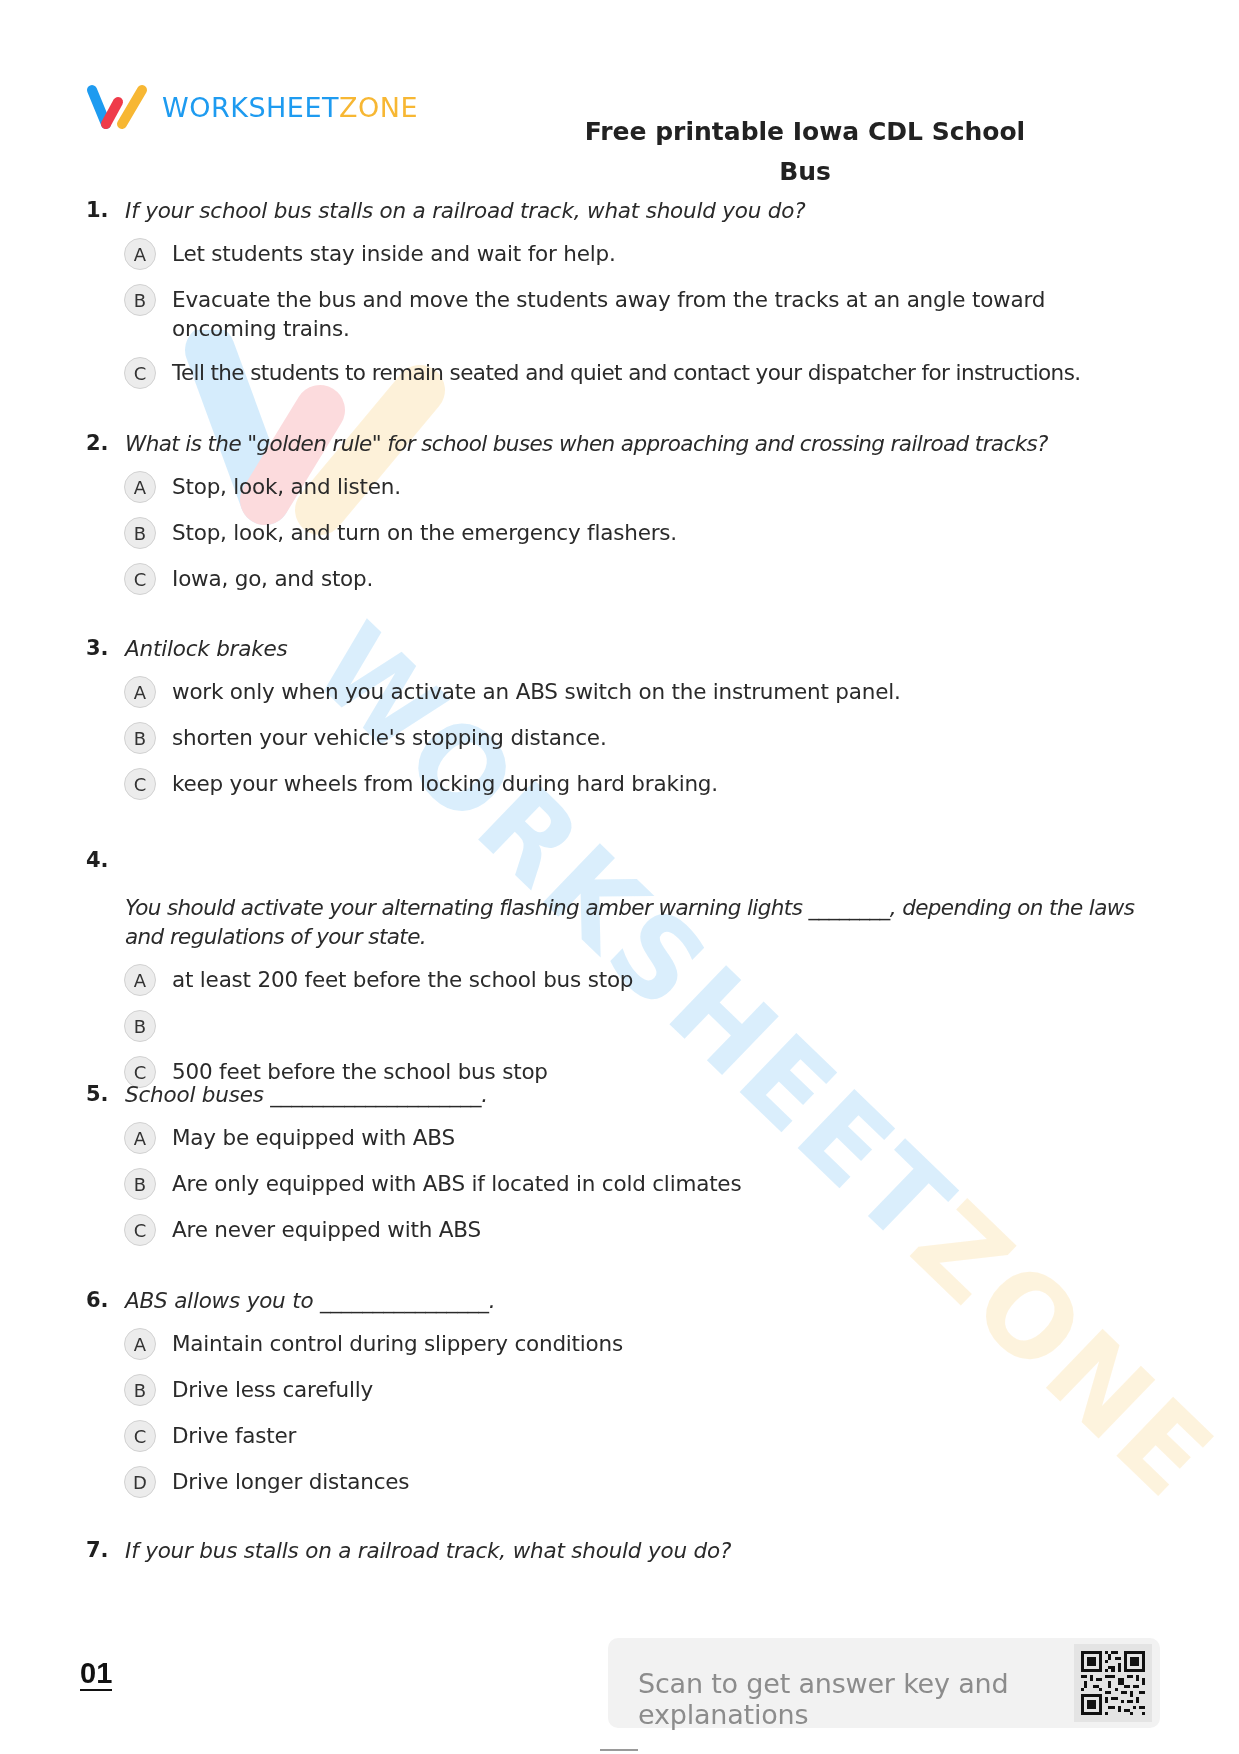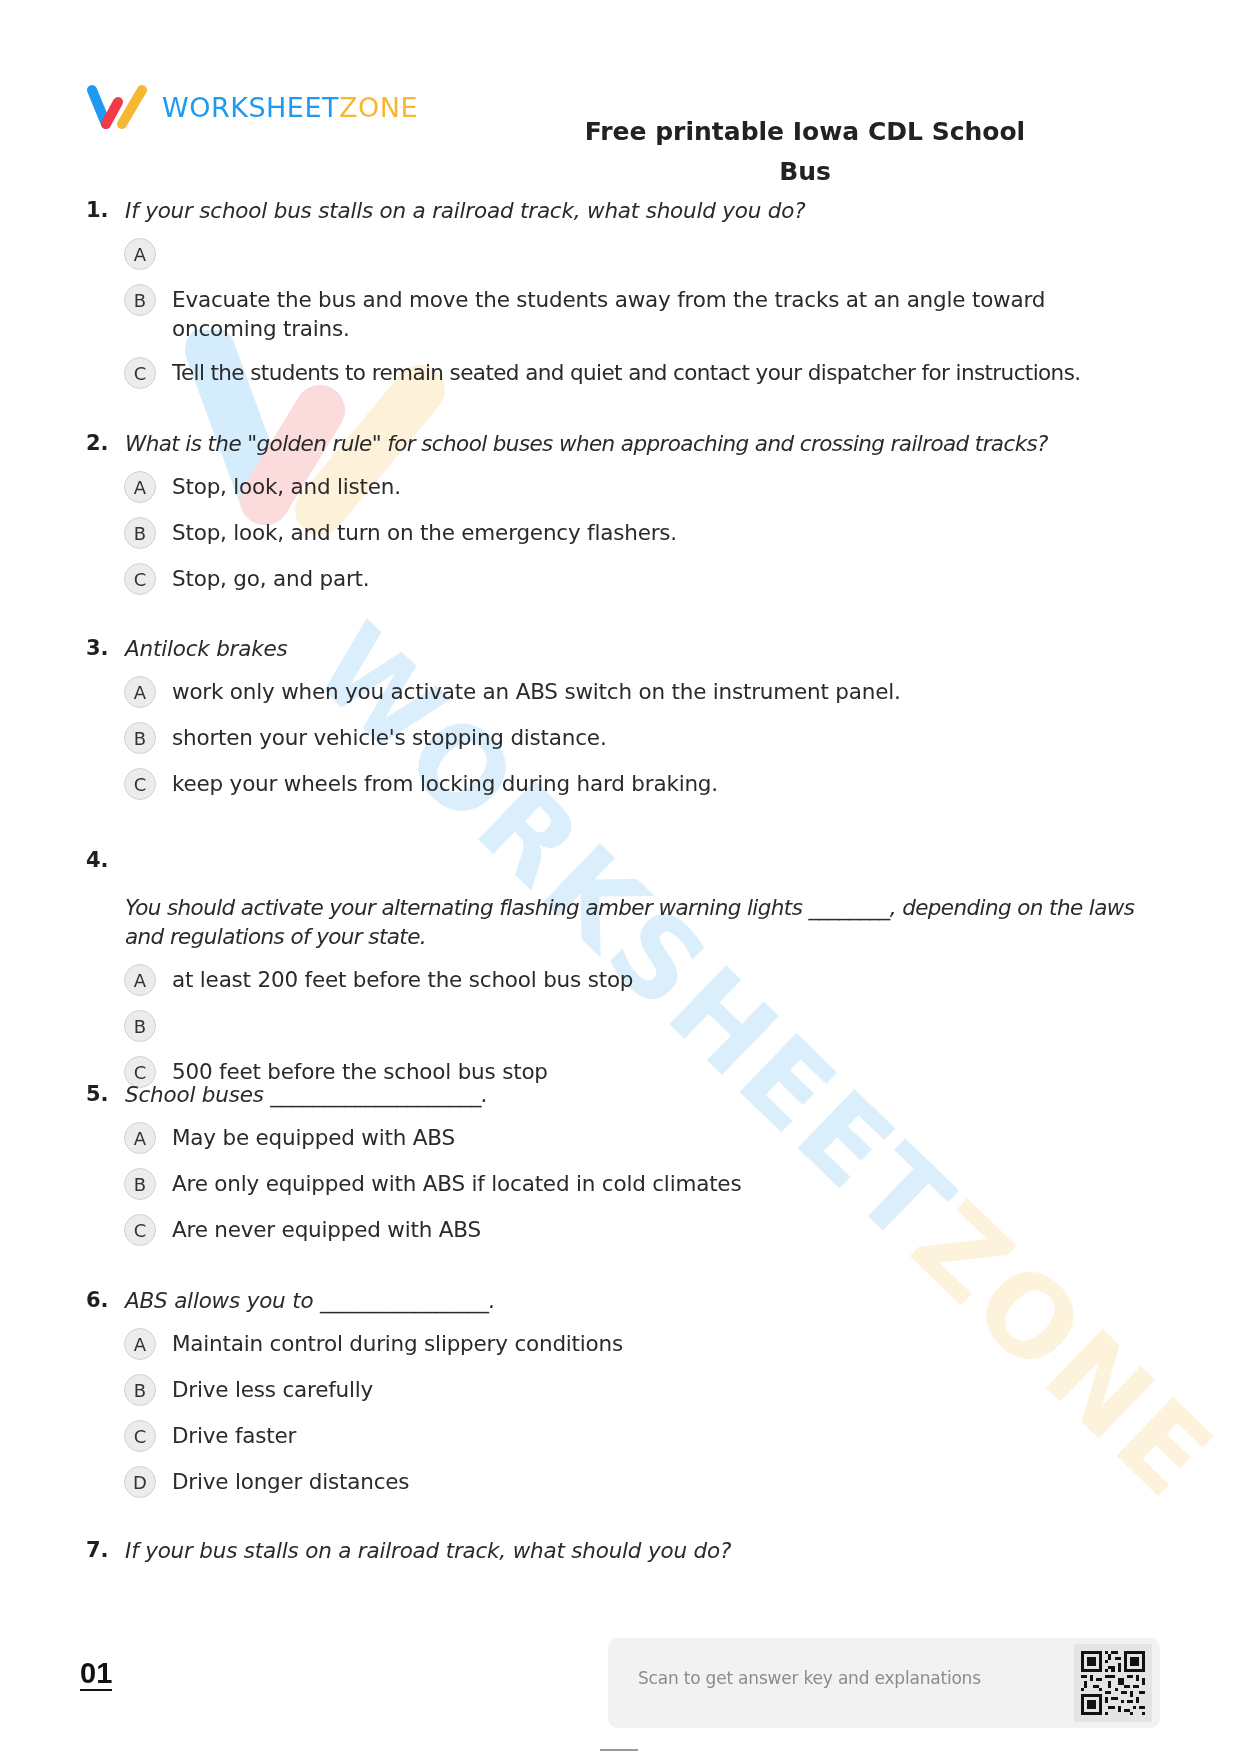--- a/index.html
+++ b/index.html
@@ -178,21 +178,21 @@
       width: 552px;
       height: 90px;
       background: #f2f2f2;
       border-radius: 10px;
       z-index: 2;
     }
     .answer-text {
       position: absolute;
       left: 30px;
       top: 30px;
-      font-size: 17px;
+      font-size: 27px;
       color: #8c8c8c;
       font-family: "DejaVu Sans", sans-serif;
       letter-spacing: -0.2px;
     }
     .qr-wrap {
       position: absolute;
       right: 8px;
       top: 6px;
       width: 78px;
       height: 78px;
@@ -240,20 +240,21 @@
 <div class="questions">
 
   <div class="question" style="top:196px;">
     <div class="q-row">
       <div class="q-num">1.</div>
       <div class="q-text">If your school bus stalls on a railroad track, what should you do?</div>
     </div>
     <div class="options">
       <div class="option">
         <div class="opt-badge">A</div>
+        <div class="opt-text">Let students stay inside and wait for help.</div>
       </div>
       <div class="option">
         <div class="opt-badge">B</div>
         <div class="opt-text" style="padding-right:70px;">Evacuate the bus and move the students away from the tracks at an angle toward oncoming trains.</div>
       </div>
       <div class="option">
         <div class="opt-badge">C</div>
         <div class="opt-text" style="white-space:nowrap;letter-spacing:-0.6px;">Tell the students to remain seated and quiet and contact your dispatcher for instructions.</div>
       </div>
     </div>
@@ -268,21 +269,21 @@
       <div class="option">
         <div class="opt-badge">A</div>
         <div class="opt-text">Stop, look, and listen.</div>
       </div>
       <div class="option">
         <div class="opt-badge">B</div>
         <div class="opt-text">Stop, look, and turn on the emergency flashers.</div>
       </div>
       <div class="option">
         <div class="opt-badge">C</div>
-        <div class="opt-text">Stop, go, and part.</div>
+        <div class="opt-text">Iowa, go, and stop.</div>
       </div>
     </div>
   </div>
 
   <div class="question" style="top:634px;">
     <div class="q-row">
       <div class="q-num">3.</div>
       <div class="q-text">Antilock brakes</div>
     </div>
     <div class="options">

